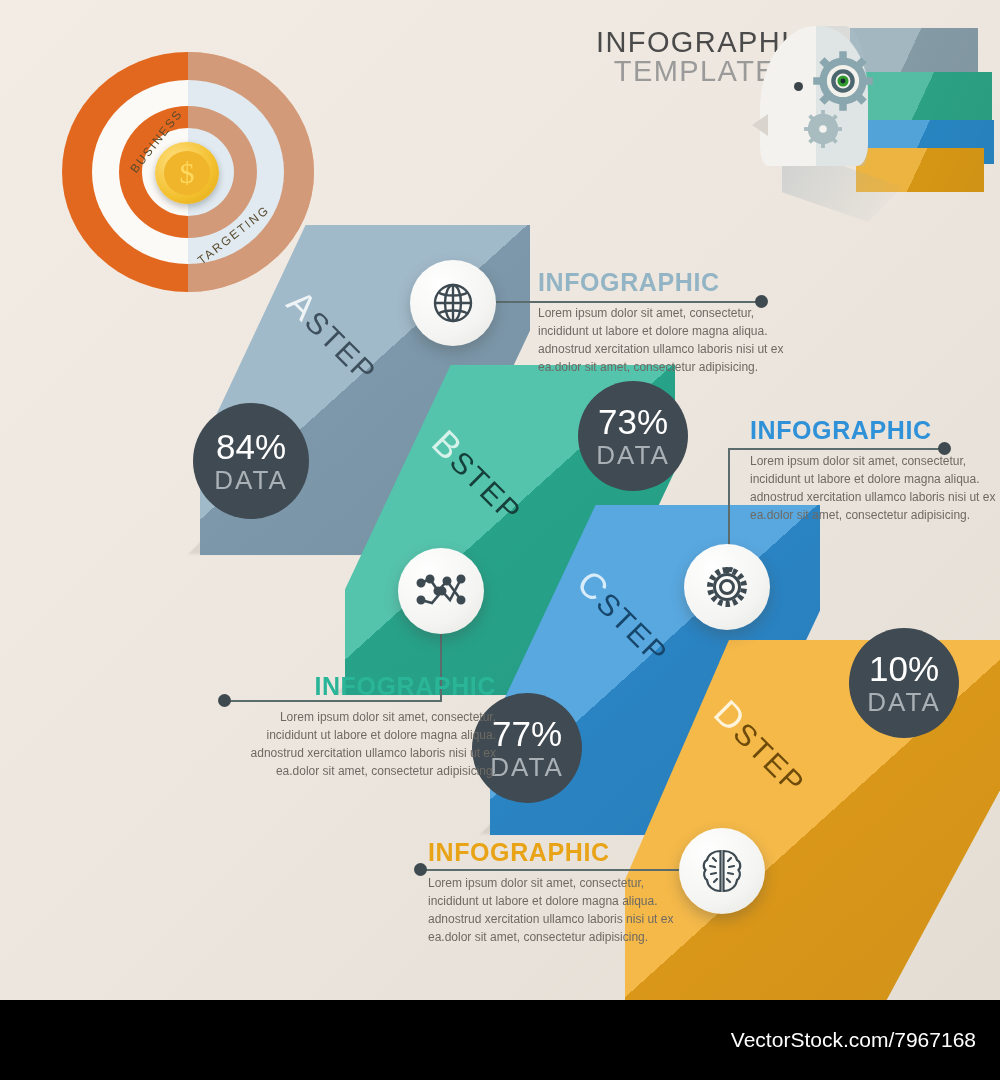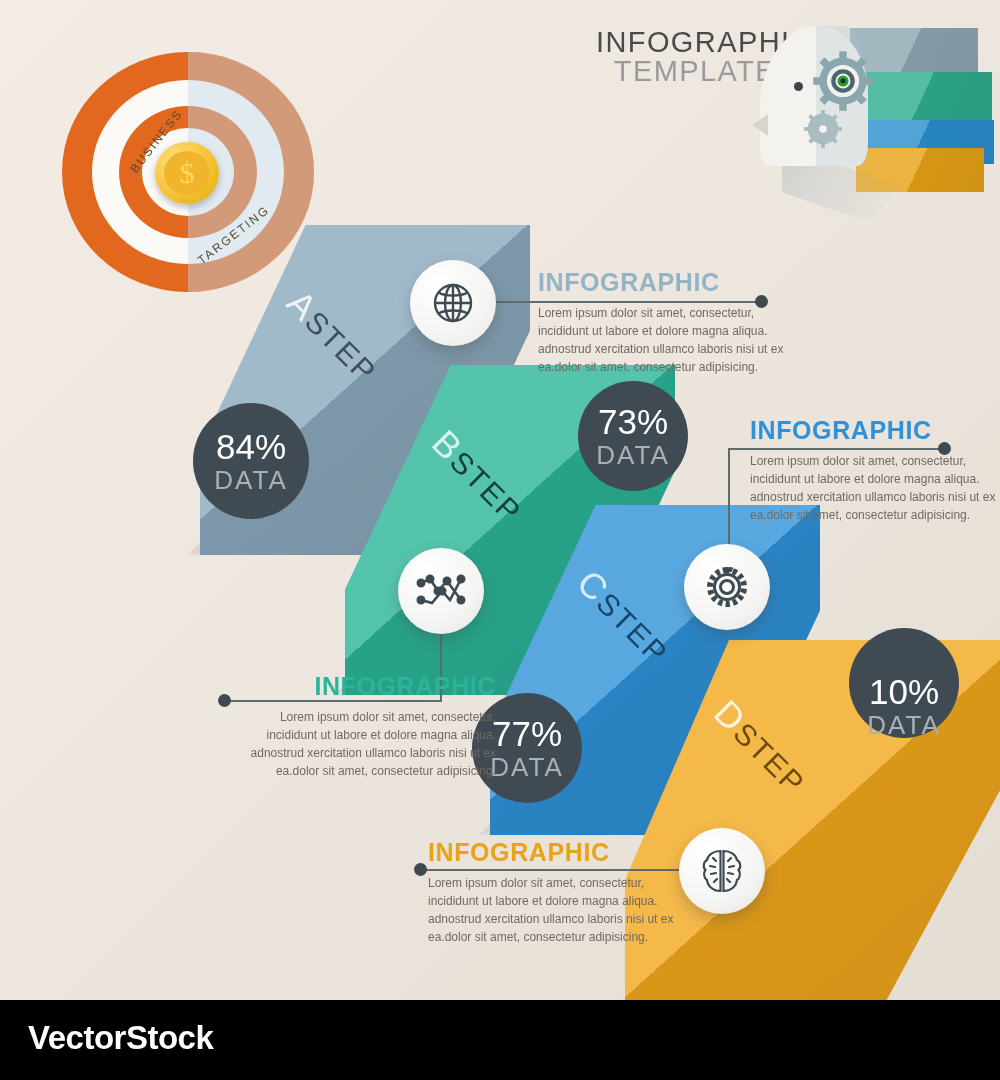--- a/index.html
+++ b/index.html
@@ -100,21 +100,21 @@
 
   
   .dcircle { position:absolute; border-radius:50%; background:#404a52;
      display:flex; flex-direction:column; align-items:center; justify-content:center;
      color:#ffffff; line-height:1.0; }
   .dcircle .pc { font-size:35px; font-weight:400; letter-spacing:0px; }
   .dcircle .lb { font-size:26px; color:#a9b1b6; letter-spacing:2px; margin-top:3px; }
 
   .c90 { left:193px; top:403px; width:116px; height:116px; }
   .c60 { left:578px; top:381px; width:110px; height:110px; }
-  .c10 { left:849px; top:628px; width:110px; height:110px;justify-content:flex-end; }
+  .c10 { left:849px; top:628px; width:110px; height:110px; }
   .c30 { left:472px; top:693px; width:110px; height:110px; }
 
   
   .icirc { position:absolute; border-radius:50%;
      background:radial-gradient(circle at 34% 28%,#ffffff 0%,#f4f4f2 62%,#e3e3df 100%);
      box-shadow:0 6px 14px rgba(70,70,70,.30);
      display:flex; align-items:center; justify-content:center; }
   .i1 { left:410px; top:260px; width:86px; height:86px; }
   .i2 { left:398px; top:548px; width:86px; height:86px; }
   .i3 { left:684px; top:544px; width:86px; height:86px; }
@@ -351,14 +351,14 @@
     <p>Lorem ipsum dolor sit amet, consectetur, incididunt ut labore et dolore magna aliqua. adnostrud xercitation ullamco laboris nisi ut ex ea.dolor sit amet, consectetur adipisicing.</p>
   </div>
   <div class="tblock tb4">
     <h3>INFOGRAPHIC</h3>
     <p>Lorem ipsum dolor sit amet, consectetur, incididunt ut labore et dolore magna aliqua. adnostrud xercitation ullamco laboris nisi ut ex ea.dolor sit amet, consectetur adipisicing.</p>
   </div>
 
 </div>
 
 <div id="footer">
-  <span class="brand">VectorStock</span>
+  <span class="url">VectorStock.com/7967168</span>
 </div>
 
 </body></html>

